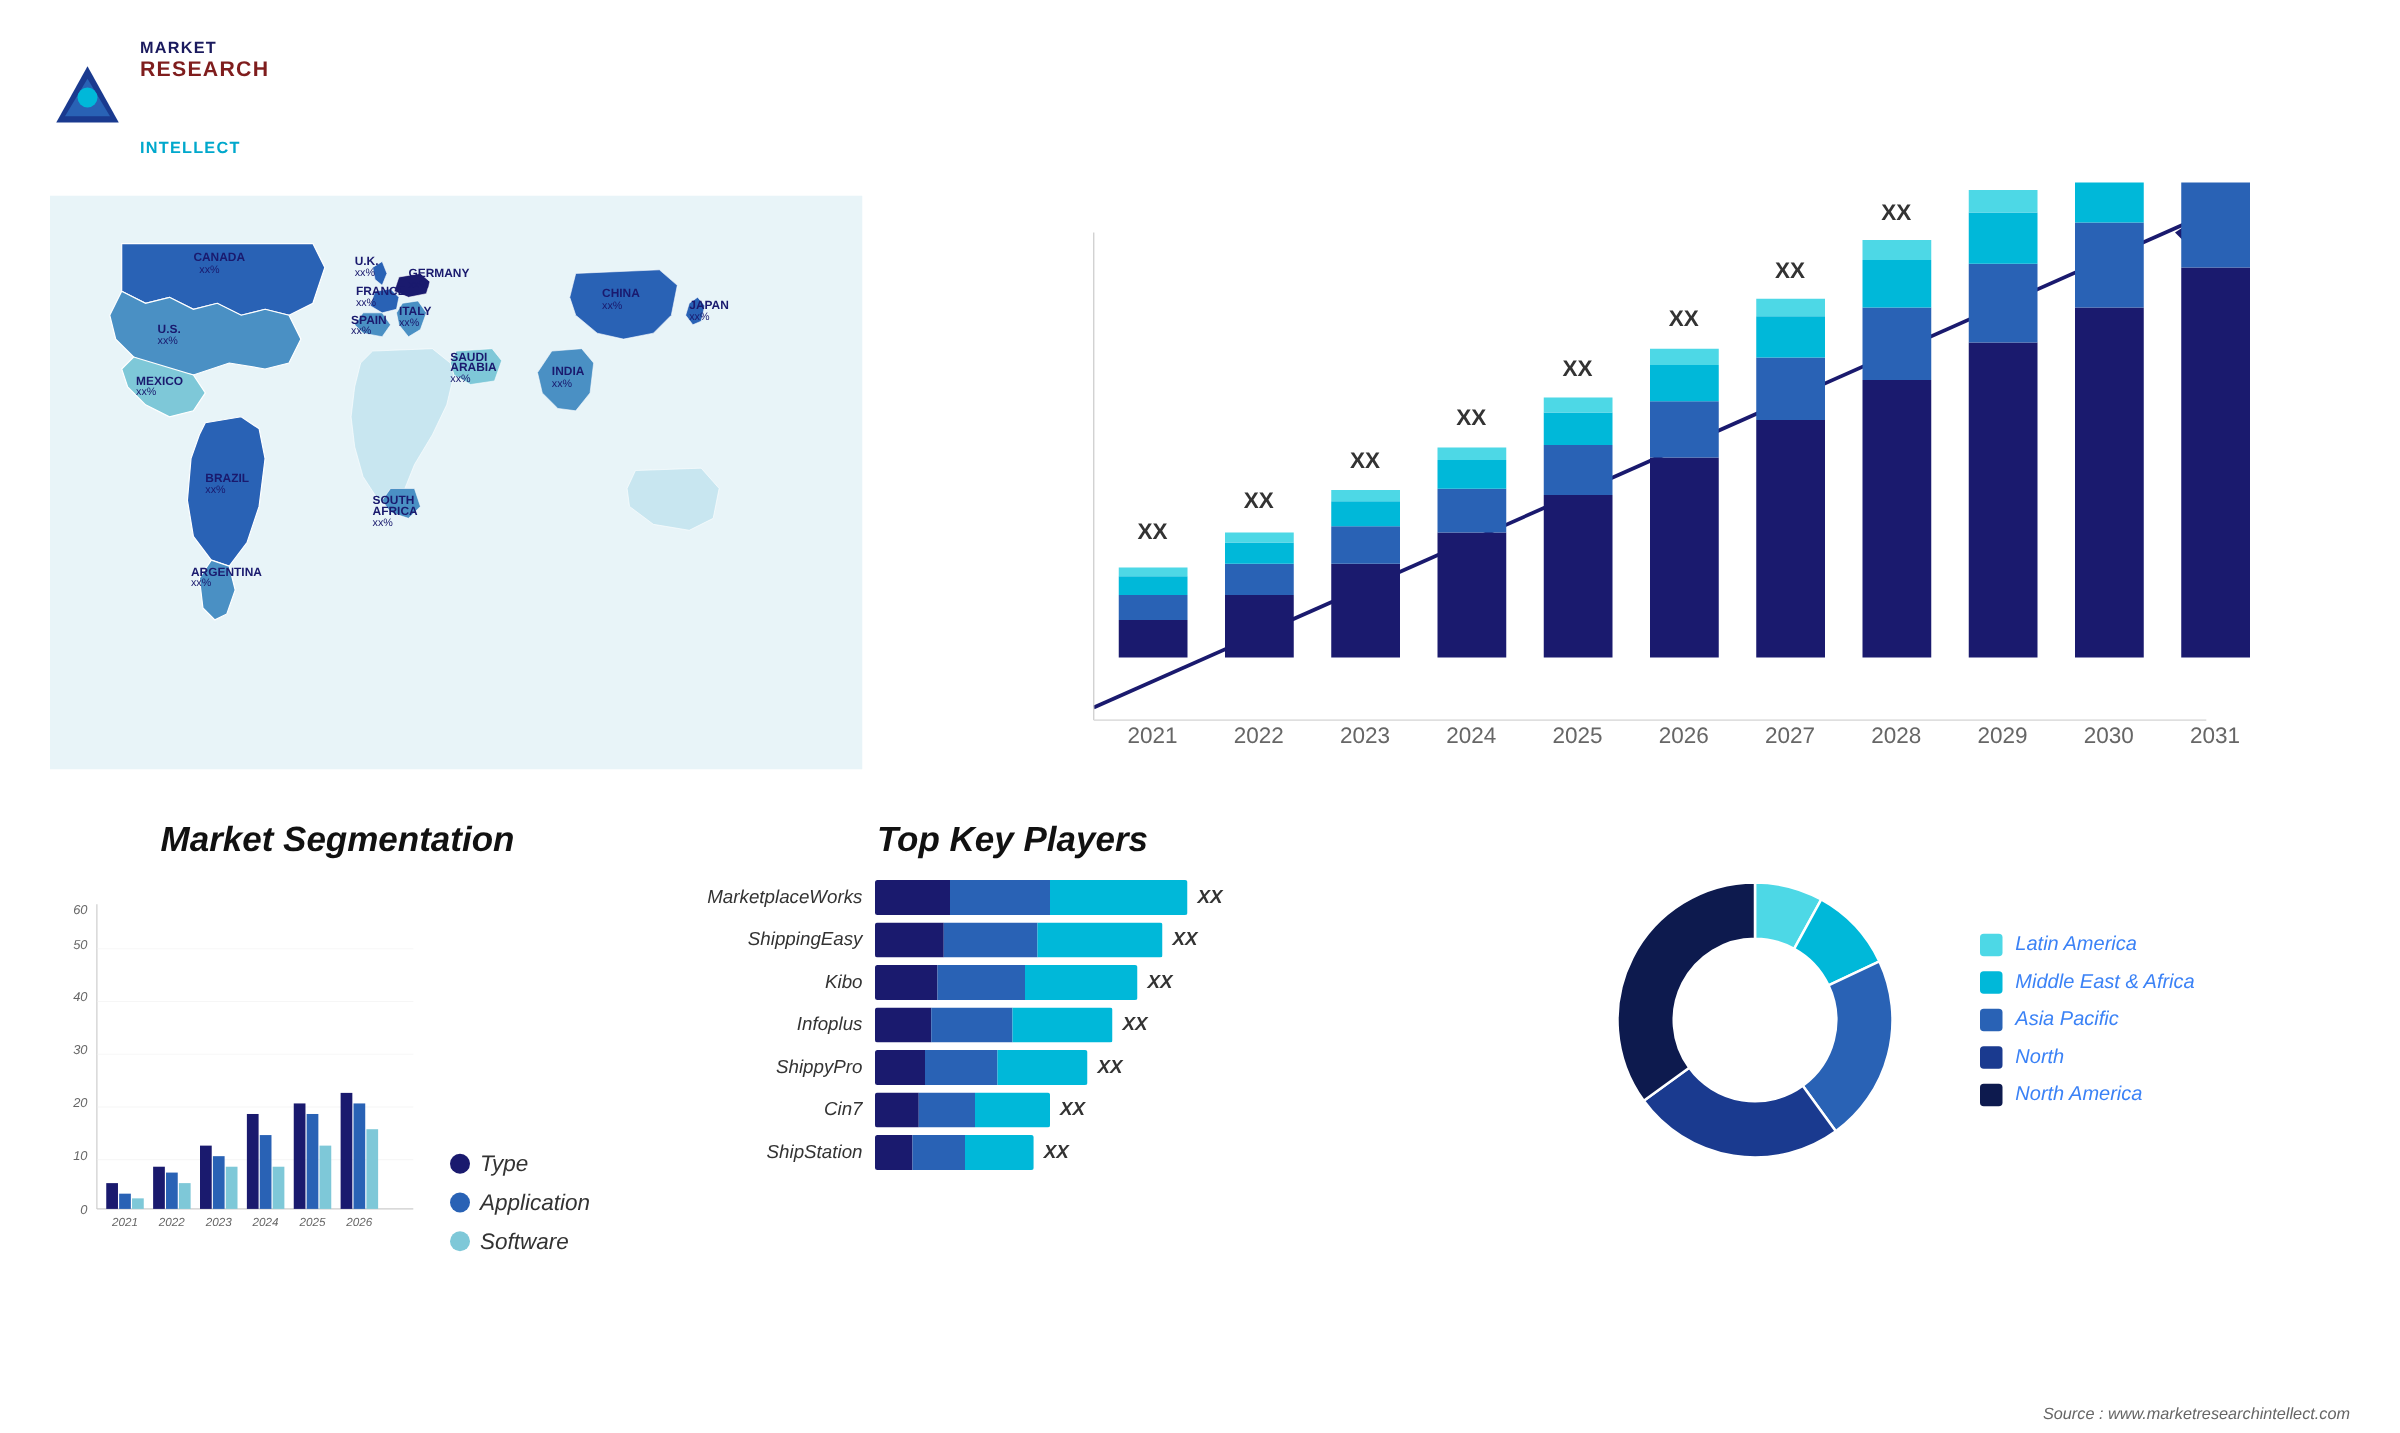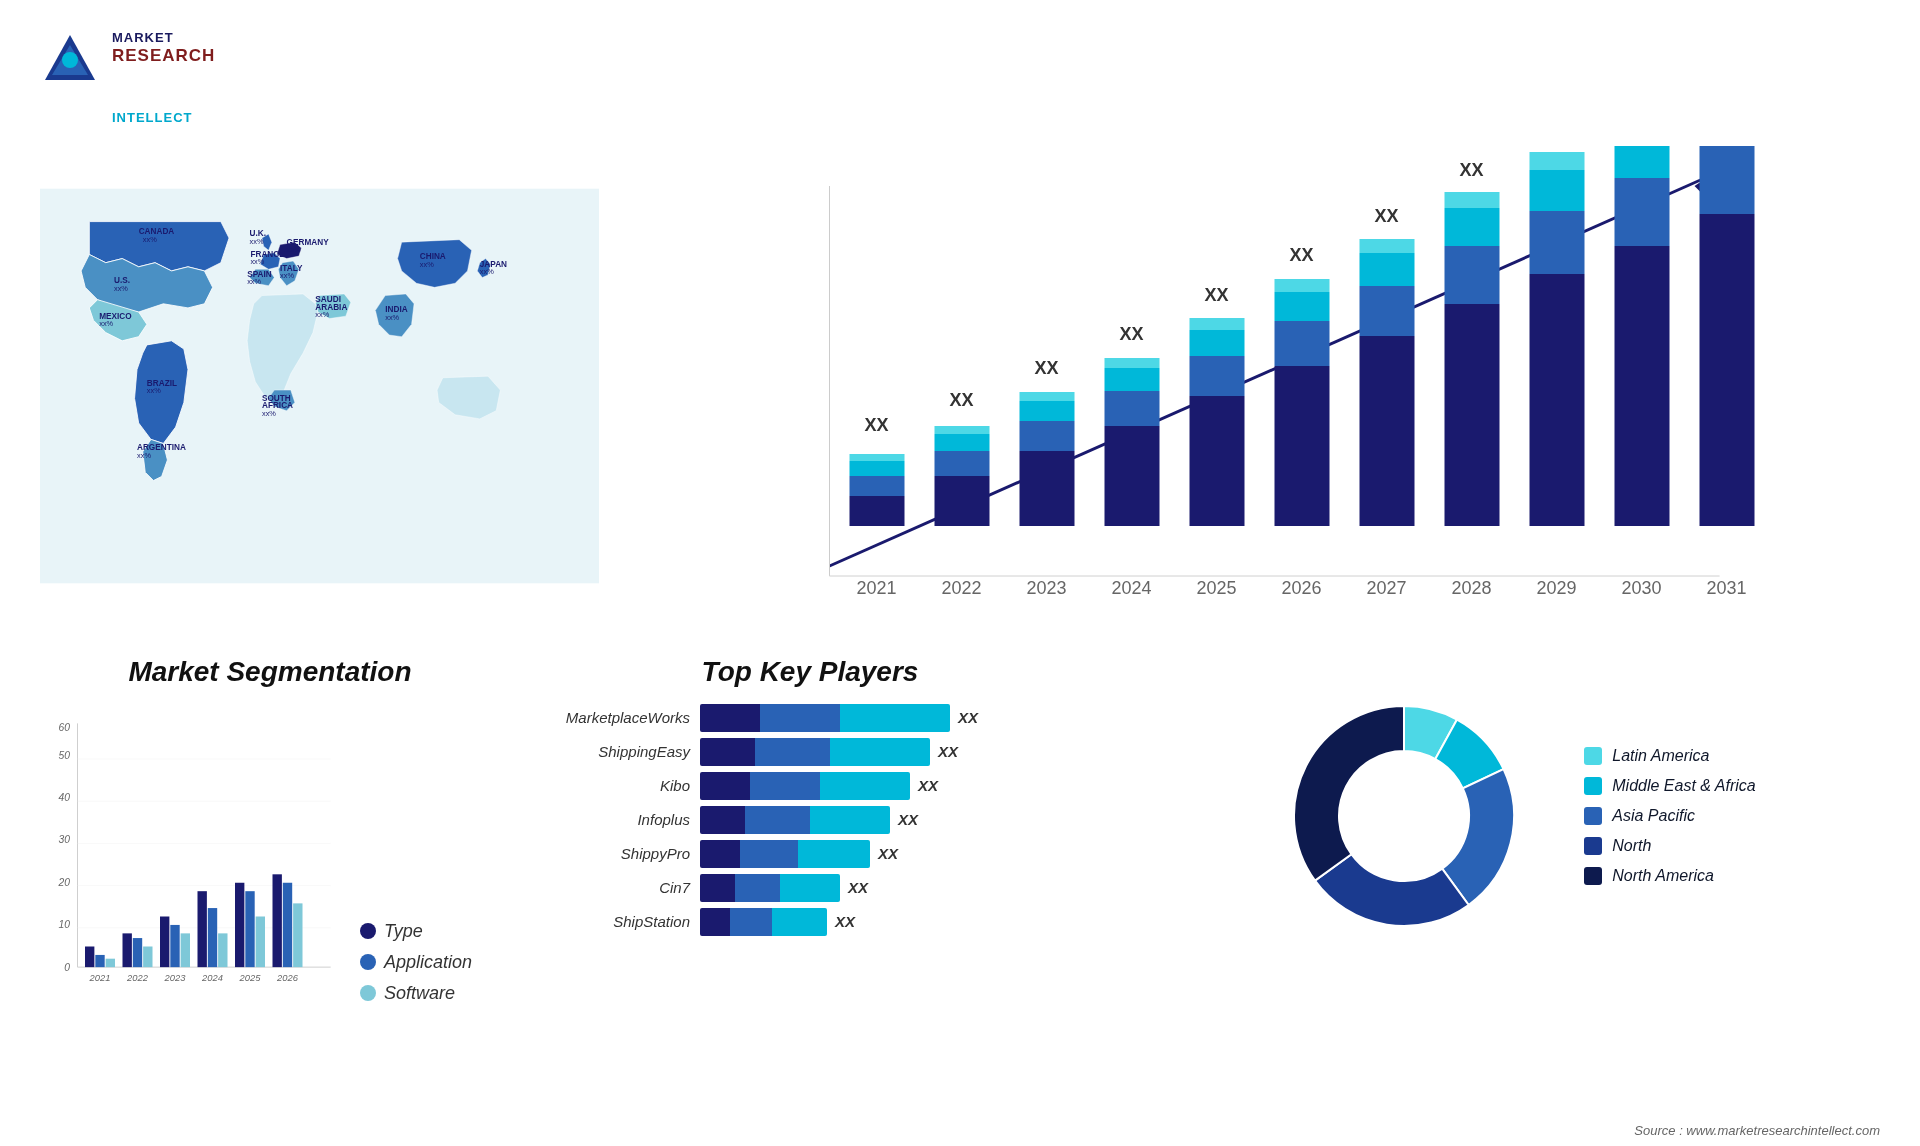--- a/index.html
+++ b/index.html
@@ -30,20 +30,21 @@
 
     .page-title {
       font-size: 42px;
       font-weight: 300;
       color: #222;
       letter-spacing: -0.5px;
     }
 
     .logo-area {
       display: flex;
+      align-items: center;
       gap: 12px;
     }
 
     .logo-icon {
       width: 60px;
       height: 60px;
     }
 
     .logo-text {
       text-align: left;
@@ -56,21 +57,21 @@
 
     
     .top-section {
       display: flex;
       gap: 20px;
       height: 480px;
       margin-bottom: 30px;
     }
 
     .map-container {
-      width: 559px;
+      width: 650px;
       height: 480px;
       position: relative;
       flex-shrink: 0;
     }
 
     .bar-chart-container {
       flex: 1;
       height: 480px;
       position: relative;
     }
@@ -214,21 +215,21 @@
       display: flex;
       flex-direction: column;
       gap: 12px;
     }
 
     .reg-legend-item {
       display: flex;
       align-items: flex-end;
       gap: 10px;
       font-size: 16px;
-      color: #0f172a;
+      color: #3b82f6;
     }
 
     .reg-legend-dot {
       width: 18px;
       height: 18px;
       border-radius: 3px;
       flex-shrink: 0;
     }
 
     .source-text {

